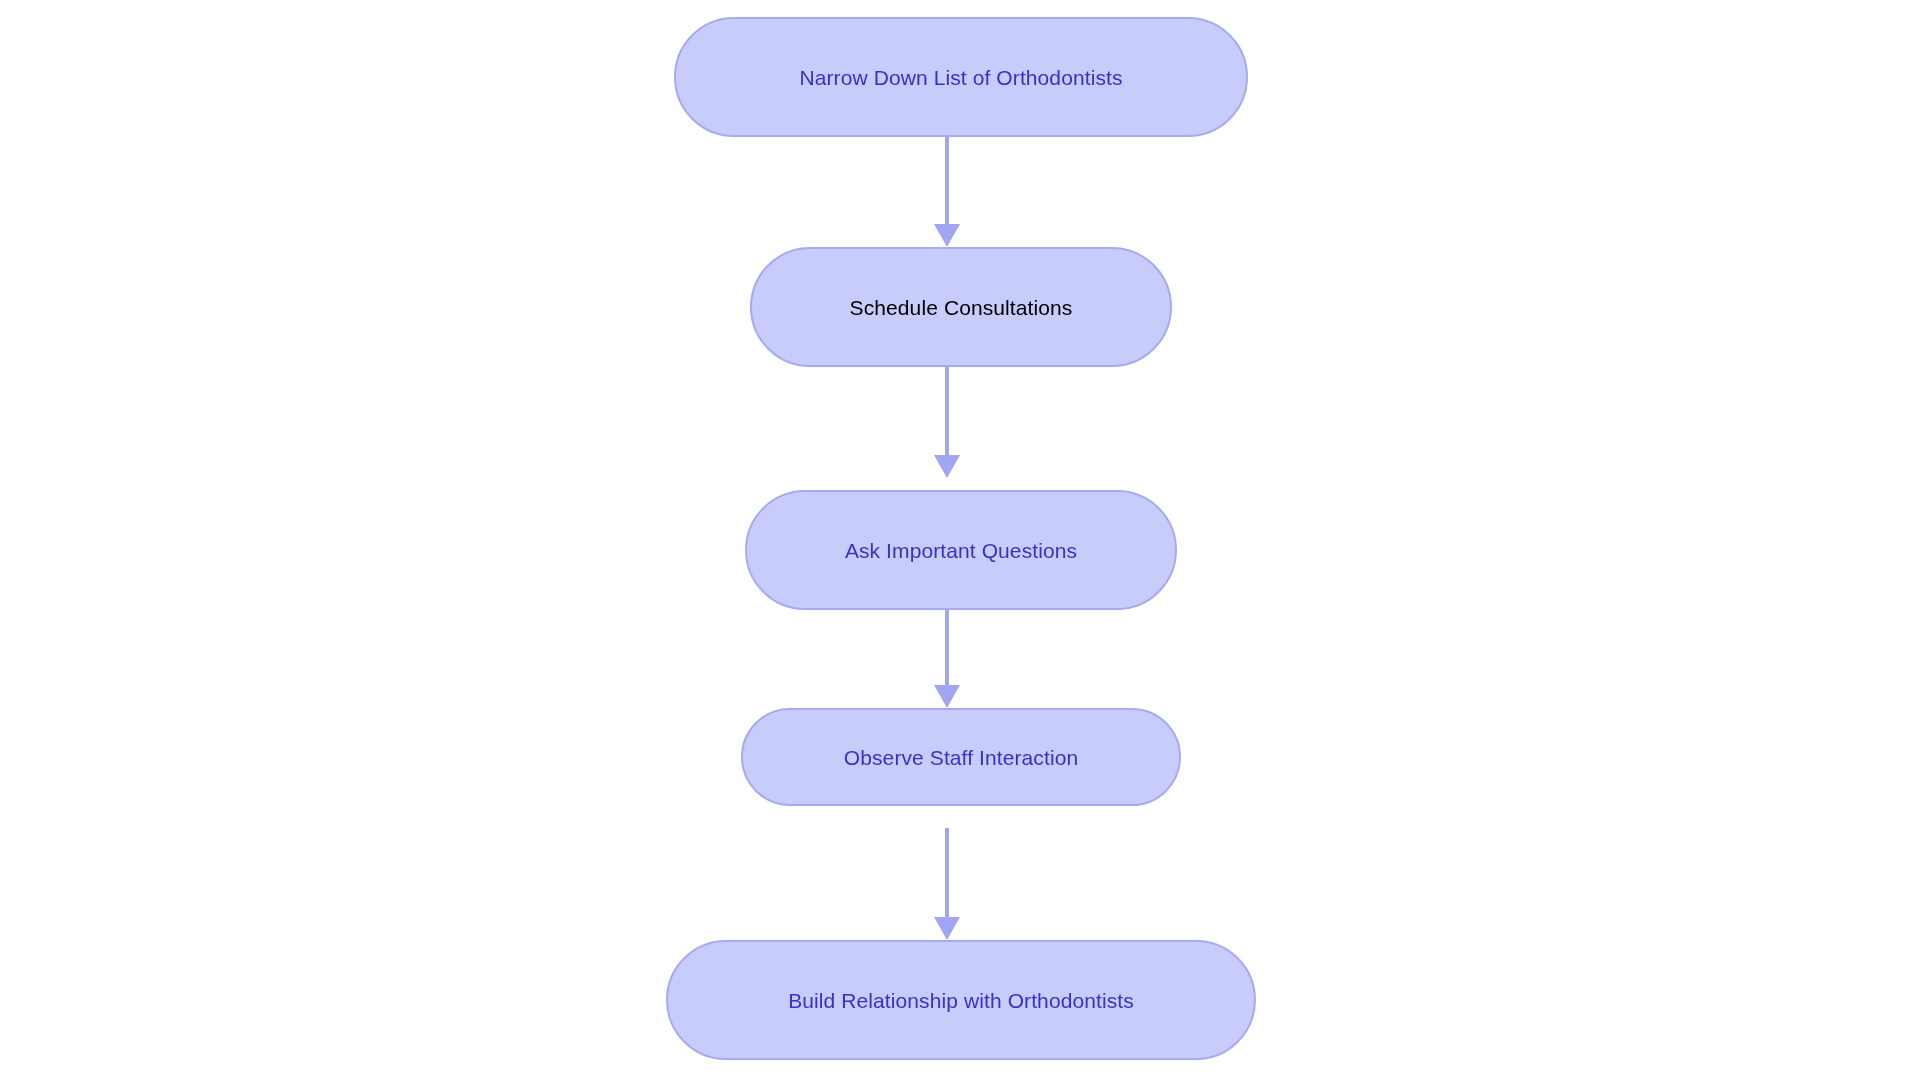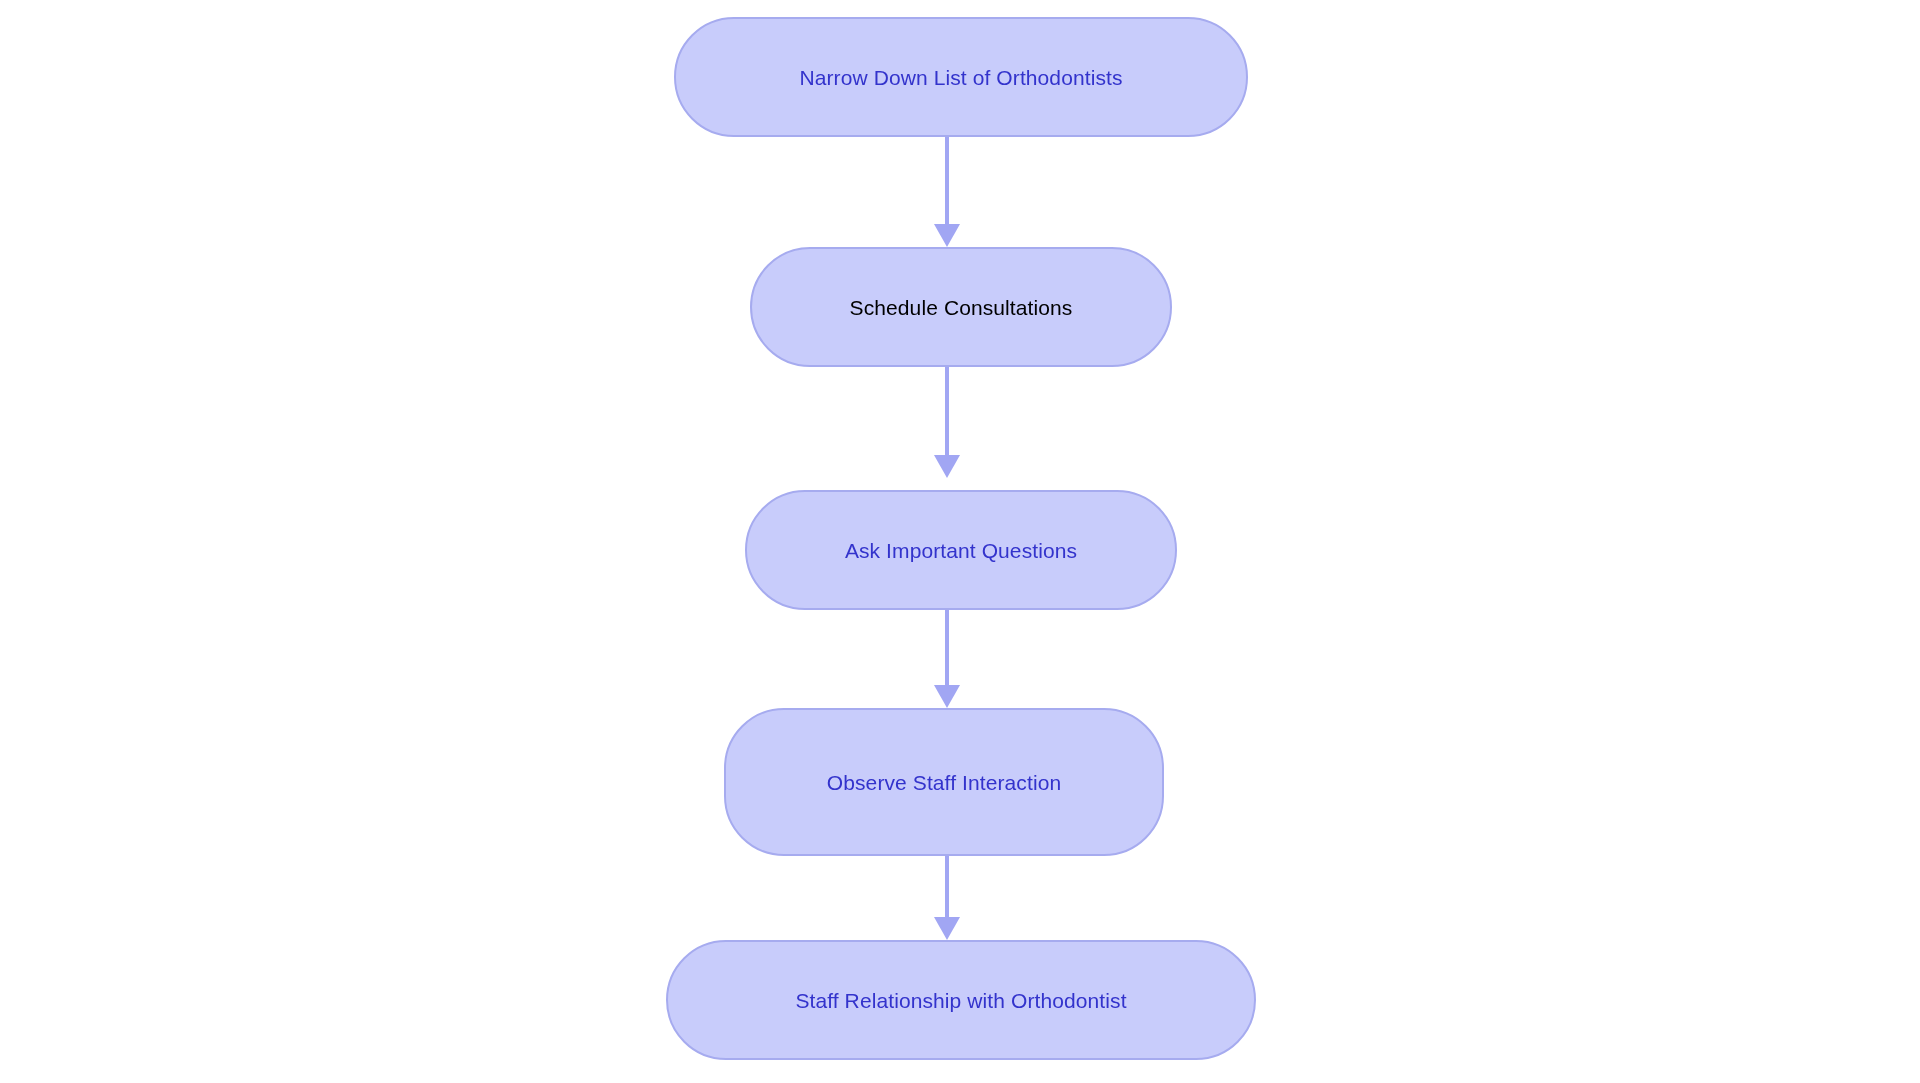--- a/index.html
+++ b/index.html
@@ -92,21 +92,21 @@
   </div>
 
   <div class="node" style="left: 750px; top: 247px; width: 422px; height: 120px; border-radius: 60px; background: rgb(200, 204, 251); border-color: rgb(166, 171, 239);">
     <span class="node-label" style="color: #000000;">Schedule Consultations</span>
   </div>
 
   <div class="node" style="left: 745px; top: 478px; width: 432px; height: 120px; border-radius: 60px; background: rgb(200, 204, 251); border-color: rgb(166, 171, 239); margin-top: 12px;">
     <span class="node-label" style="color: rgb(51, 51, 204);">Ask Important Questions</span>
   </div>
 
-  <div class="node" style="left: 724px; top: 708px; width: 440px; height: 148px; border-radius: 60px; background: rgb(200, 204, 251); border-color: rgb(166, 171, 239);">
+  <div class="node" style="left: 741px; top: 708px; width: 440px; height: 98px; border-radius: 60px; background: rgb(200, 204, 251); border-color: rgb(166, 171, 239);">
     <span class="node-label" style="color: rgb(51, 51, 204);">Observe Staff Interaction</span>
   </div>
 
   <div class="node" style="left: 666px; top: 940px; width: 590px; height: 120px; border-radius: 60px; background: rgb(200, 204, 251); border-color: rgb(166, 171, 239);">
-    <span class="node-label" style="color: rgb(51, 51, 204);">Staff Relationship with Orthodontist</span>
+    <span class="node-label" style="color: rgb(51, 51, 204);">Build Relationship with Orthodontists</span>
   </div>
 
 </div>
 
 </body></html>

